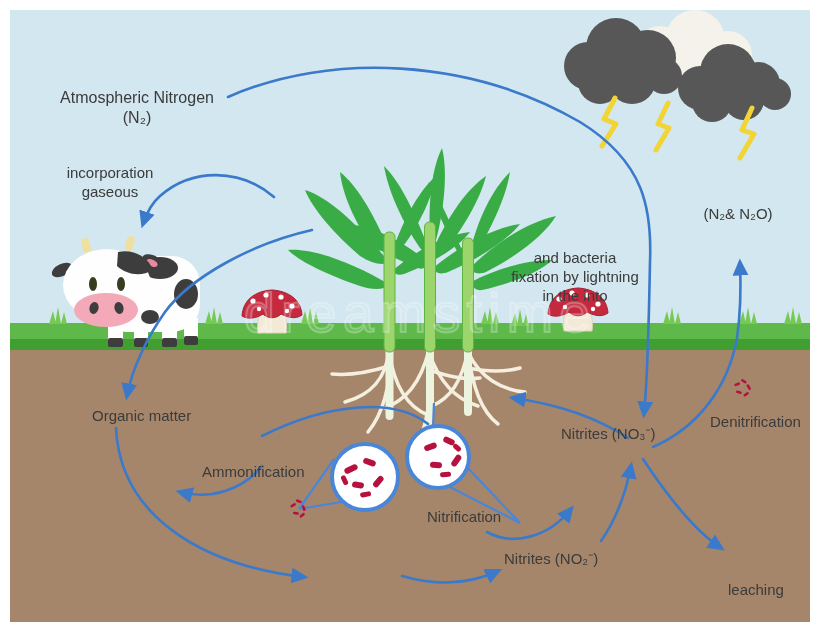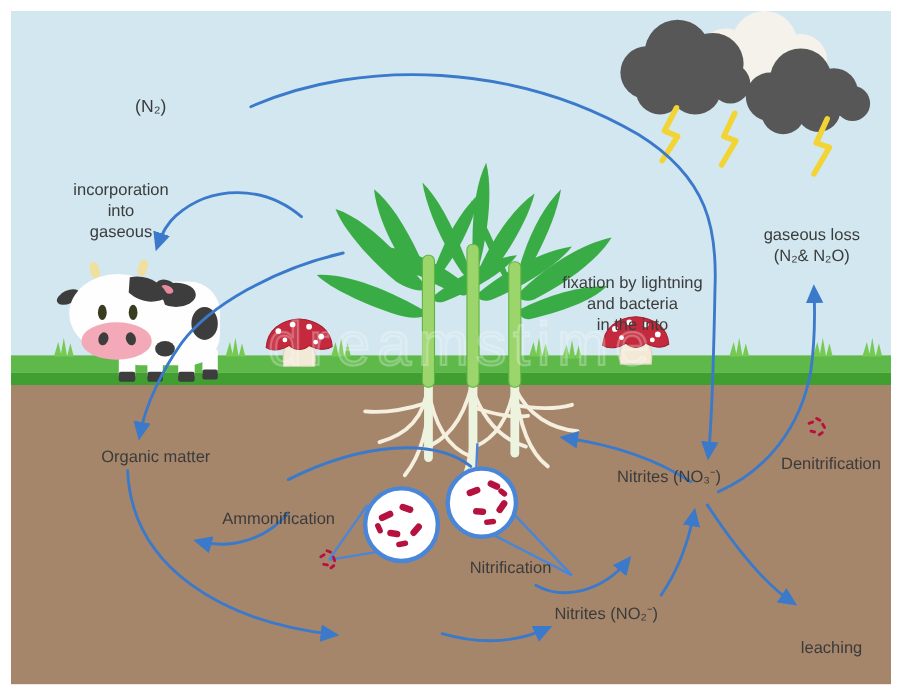--- a/index.html
+++ b/index.html
@@ -223,34 +223,33 @@
     <rect x="746" y="386" width="6" height="2.6" rx="1.3" transform="rotate(60 749 387)"></rect>
     <rect x="736" y="391" width="6" height="2.6" rx="1.3" transform="rotate(15 739 392)"></rect>
     <rect x="743" y="393" width="6" height="2.6" rx="1.3" transform="rotate(-35 746 394)"></rect>
   </g>
 </svg>
 
 <div class="overlay">
   <div id="watermark">dreamstime</div>
 
   <div class="lbl" id="lbl-atmos">
+    <span>Atmospheric Nitrogen</span>
     <span>(N₂)</span>
   </div>
   <div class="lbl" id="lbl-incorp">
     <span>incorporation</span>
-    <span>into</span>
     <span>gaseous</span>
   </div>
   <div class="lbl" id="lbl-gaseous">
-    <span>gaseous loss</span>
     <span>(N₂&amp; N₂O)</span>
   </div>
   <div class="lbl" id="lbl-fixation">
+    <span>and bacteria</span>
     <span>fixation by lightning</span>
-    <span>and bacteria</span>
     <span>in the into</span>
   </div>
   <div class="lbl" id="lbl-organic">Organic matter</div>
   <div class="lbl" id="lbl-ammonification">Ammonification</div>
   <div class="lbl" id="lbl-nitrification">Nitrification</div>
   <div class="lbl" id="lbl-no2">Nitrites (NO₂⁻)</div>
   <div class="lbl" id="lbl-no3">Nitrites (NO₃⁻)</div>
   <div class="lbl" id="lbl-denitrification">Denitrification</div>
   <div class="lbl" id="lbl-leaching">leaching</div>
 </div>

